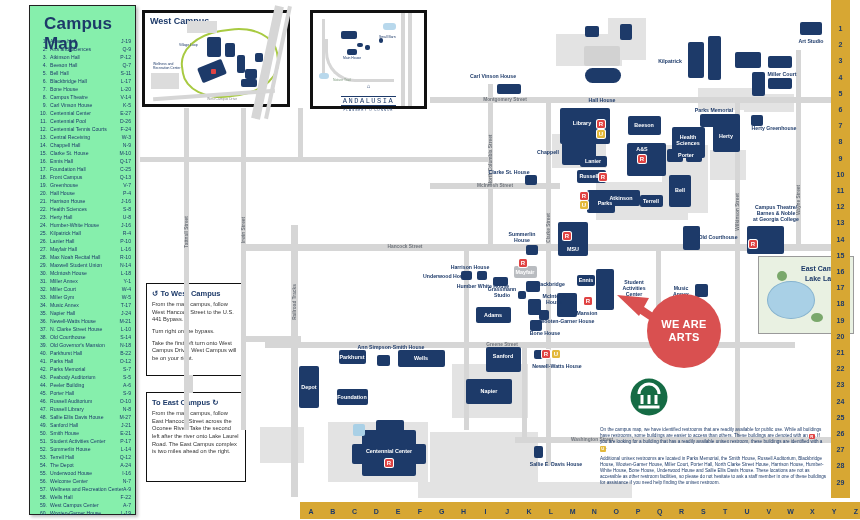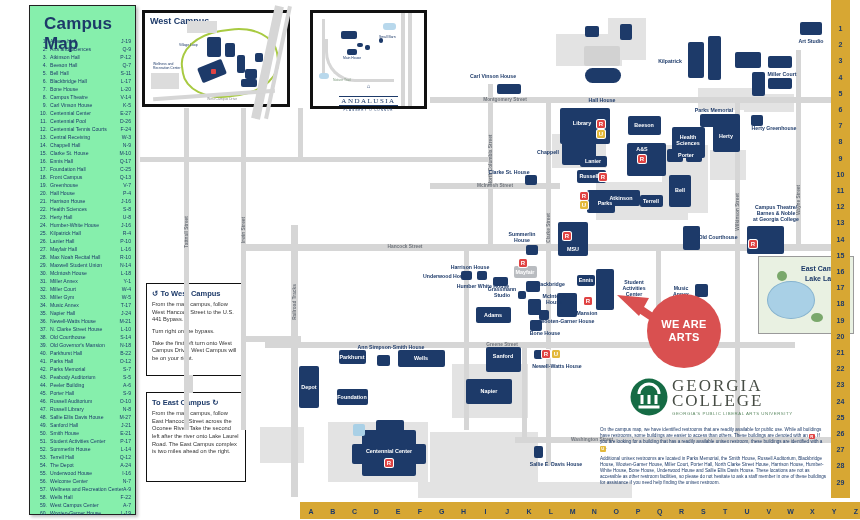--- a/index.html
+++ b/index.html
@@ -408,21 +408,21 @@
     <div class="abs bld" style="left:28px;top:18px;width:16px;height:8px;"></div>
     <div class="abs bld" style="left:44px;top:30px;width:6px;height:4px;"></div>
     <div class="abs bld" style="left:34px;top:36px;width:10px;height:6px;"></div>
     <div class="abs bld" style="left:52px;top:32px;width:5px;height:5px;"></div>
     <div class="abs bld" style="left:66px;top:25px;width:4px;height:5px;"></div>
     <div class="abs tiny" style="left:66px;top:23px;text-align:left;">Small Barn</div>
     <div class="abs tiny" style="left:30px;top:44px;text-align:left;">Main House</div>
     <div class="abs tiny" style="left:20px;top:66px;color:#7d9a7d;text-align:left;">Nature Trail</div>
     <div class="abs" style="left:0;top:70px;width:100%;text-align:center;">
       <div style="font-size:6px;color:#1d3a69;">⌂</div>
-      <div style="font-family:Liberation Serif, serif;font-size:7px;letter-spacing:1.5px;color:#1d3a69;border-top:1px solid #1d3a69;border-bottom:1px solid #1d3a69;display:inline-block;padding:0 2px;">ANDALUSIA</div>
+      <div style="font-family:Liberation Mono, monospace;font-size:7px;letter-spacing:1.5px;color:#1d3a69;border-top:1px solid #1d3a69;border-bottom:1px solid #1d3a69;display:inline-block;padding:0 2px;">ANDALUSIA</div>
       <div style="font-size:3px;letter-spacing:1px;color:#1d3a69;margin-top:1px;">FLANNERY O'CONNOR</div>
     </div>
   </div>
 
   <div class="abs dirbox" id="dir-west">
     <div class="dirtitle"><span>↺</span> <span>To West Campus</span></div>
     <p class="dirbody">From the main campus, follow West Hancock Street to the U.S. 441 Bypass.</p>
     <p class="dirbody">Turn right on the bypass.</p>
     <p class="dirbody">Take the first left turn onto West Campus Drive. West Campus will be on your right.</p>
   </div>
@@ -628,25 +628,20 @@
 
   <div class="abs" id="gclogo">
     <svg width="38" height="38" viewBox="0 0 38 38">
       <circle cx="19" cy="19" r="18.5" fill="#156b44"></circle>
       <path d="M9,16 a10,10 0 0 1 20,0" stroke="#fff" stroke-width="3" fill="none"></path>
       <rect x="10.5" y="17" width="3" height="9" fill="#fff"></rect>
       <rect x="17.5" y="17" width="3" height="9" fill="#fff"></rect>
       <rect x="24.5" y="17" width="3" height="9" fill="#fff"></rect>
       <rect x="8.5" y="27.5" width="21" height="3" fill="#fff"></rect>
     </svg>
-    <div id="gcwords">
-      <div class="gcw">GEORGIA</div>
-      <div class="gcw">COLLEGE</div>
-      <div id="gctag">GEORGIA'S PUBLIC LIBERAL ARTS UNIVERSITY</div>
-    </div>
   </div>
 
   <div class="abs" id="notes">
     <p><span>On the campus map, we have identified restrooms that are readily available for public use. While all buildings have restrooms, some buildings are easier to access than others. These buildings are denoted with an </span><span class="imk mkR">R</span><span>. If you are looking for a building that has a readily available unisex restroom, these buildings are identified with a </span><span class="imk mkU">U</span><span>.</span></p>
     <p>Additional unisex restrooms are located in Parks Memorial, the Smith House, Russell Auditorium, Blackbridge House, Wooten-Garner House, Miller Court, Porter Hall, North Clarke Street House, Harrison House, Humber-White House, Bone House, Underwood House and Sallie Ellis Davis House. These locations are not as accessible as other restroom facilities, so please do not hesitate to ask a staff member in one of these buildings for assistance if you need help finding the unisex restroom.</p>
   </div>
 
   <div class="abs" id="gold-right"></div>
   <div class="abs" id="gold-bottom"></div>
 

